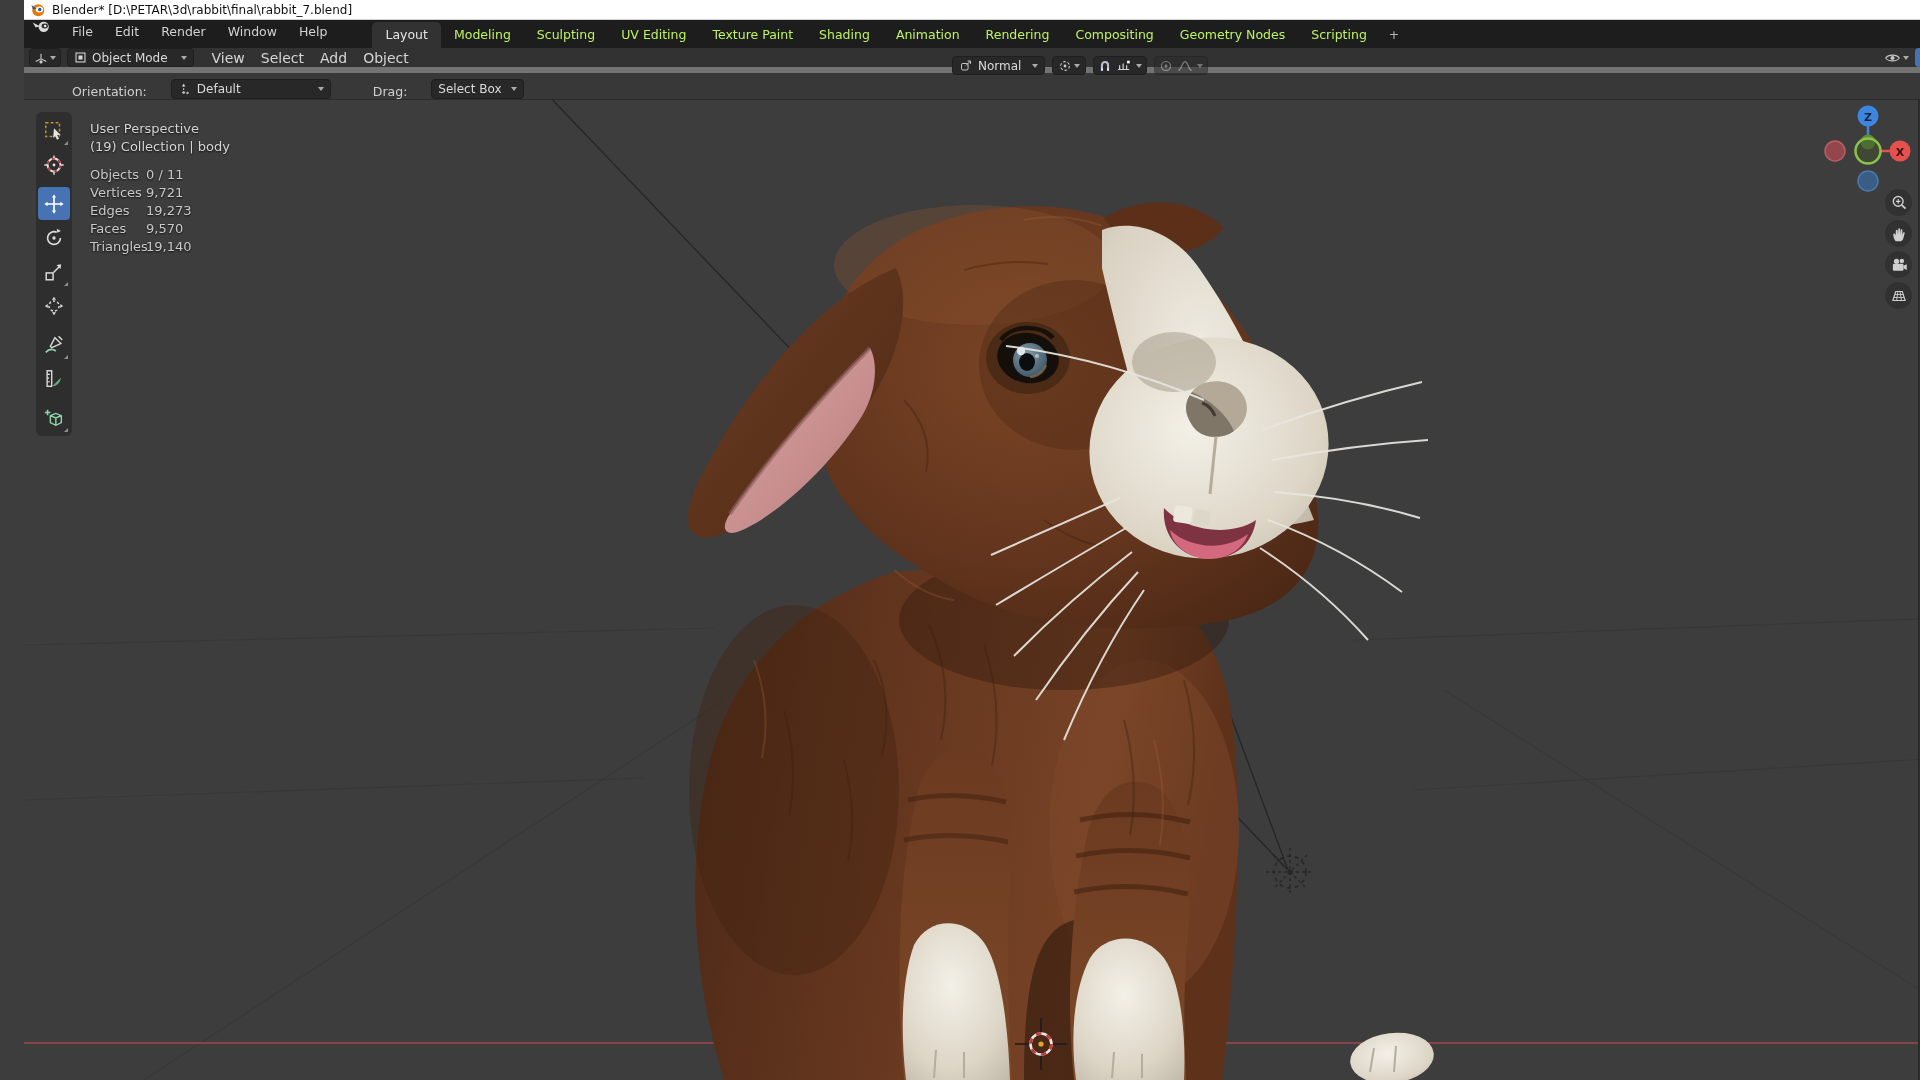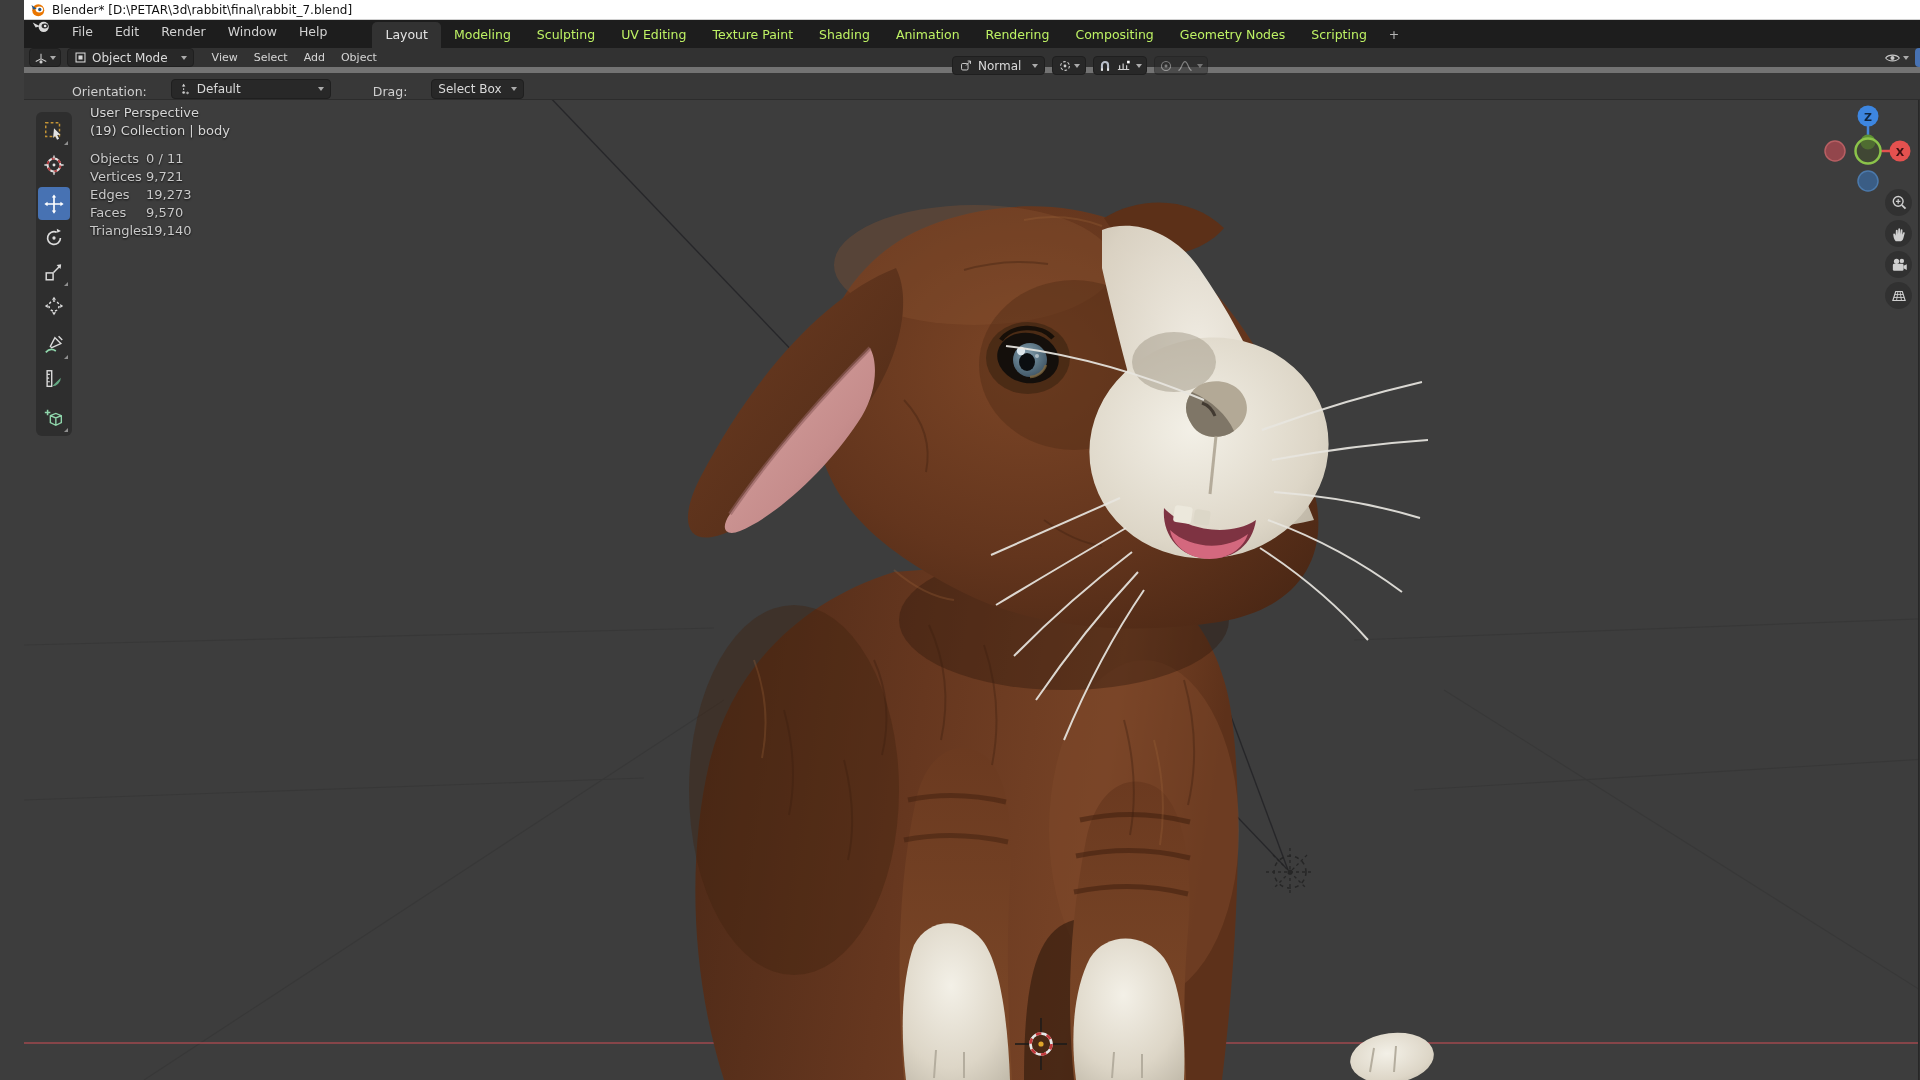--- a/index.html
+++ b/index.html
@@ -23,21 +23,21 @@
   .wtab.add { padding:5px 9px 6px; color:#b5b5b5; }
 
   
   .vheader { height:25px; background:#323232; border-bottom:6px solid #737373;
              display:flex; align-items:center; padding-left:5px; position:relative; }
   .pill { display:inline-flex; align-items:center; gap:5px; background:#282828;
           border:1px solid #1f1f1f; border-radius:4px; height:19px; padding:0 6px;
           color:#dadada; font-size:12px; }
   .chev { width:0; height:0; border-left:3.5px solid transparent;
           border-right:3.5px solid transparent; border-top:4.5px solid #ababab; }
-  .hmenu { color:#d6d6d6; font-size:11px; padding:3px 8px; border-radius:3px; }
+  .hmenu { color:#d6d6d6; font-size:14px; padding:3px 8px; border-radius:3px; }
   .hcenter { position:absolute; left:928px; top:8px; height:100%; display:flex;
              align-items:center; gap:7px; }
   .hright { position:absolute; right:4px; top:0; height:100%; display:flex;
             align-items:center; gap:6px; }
   .iconbtn { display:inline-flex; align-items:center; gap:2px; }
   .bluebtn { width:25px; height:19px; background:#4772b3; border-radius:4px;
              display:flex; align-items:center; justify-content:center; }
   .snapgroup { display:flex; align-items:center; background:#282828; border:1px solid #1f1f1f;
                border-radius:4px; height:19px; padding:0 4px; gap:4px; }
   .dim { opacity:.55; }
@@ -48,21 +48,21 @@
   .trlabel { color:#cfcfcf; font-size:12.5px; }
   .toolrow .pill { height:20px; }
   .wide { min-width:160px; justify-content:space-between; }
 
   
   .viewport { position:absolute; top:100px; left:0; width:1920px; height:980px;
               background:#3d3d3d; overflow:hidden; }
   .scene { position:absolute; inset:0; }
 
   
-  .stats { position:absolute; left:66px; top:4px; color:#d5d5d5; font-size:13px;
+  .stats { position:absolute; left:66px; top:20px; color:#d5d5d5; font-size:13px;
            text-shadow:0 1px 2px rgba(0,0,0,.8); line-height:18px; }
   .stats .gap { height:10px; }
   .srow { display:flex; }
   .slabel { width:56px; color:#c9c9c9; }
   .sval { color:#c9c9c9; }
 
   
   .ltoolbar { position:absolute; left:12px; top:12px; width:36px; background:#2d2d2de8;
               border-radius:6px; padding:2px; display:flex; flex-direction:column; gap:1px; }
   .tool { position:relative; width:32px; height:33px; background:transparent; border:none;

